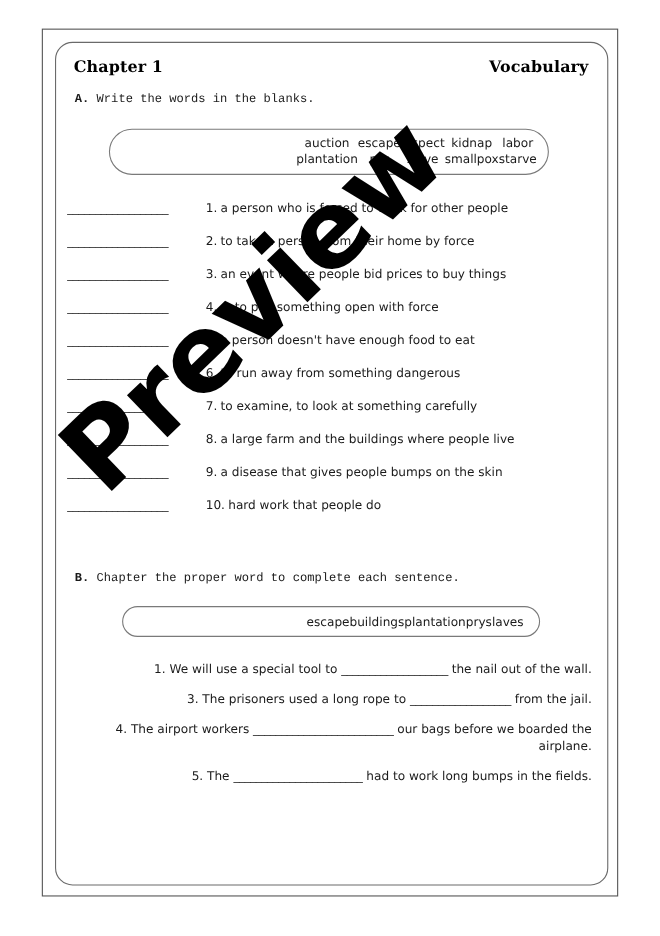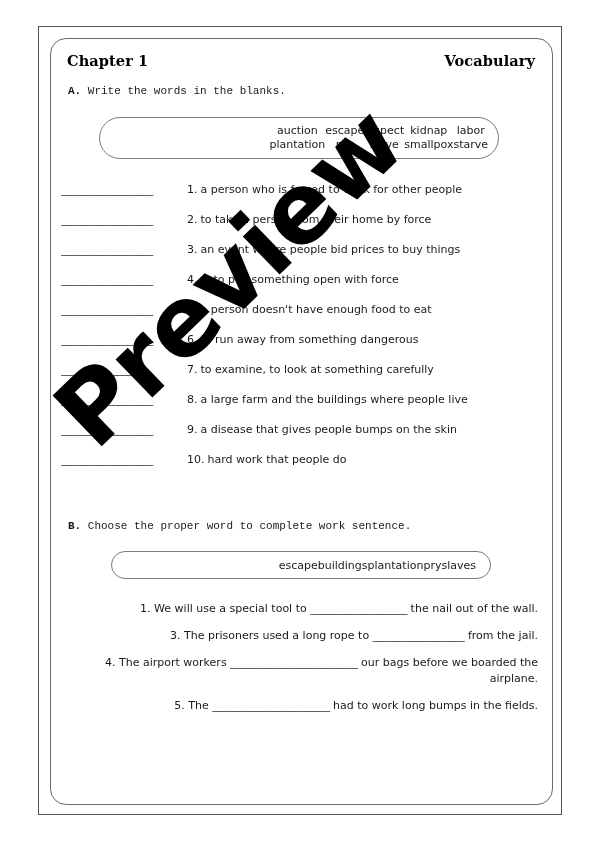--- a/index.html
+++ b/index.html
@@ -255,21 +255,21 @@
       </div>
       <div class="item-row">
         <span class="item-blank">__________________</span>
         <span class="item-text">10.</span>
         <span class="item-text" style="margin-left:3px">hard work that people do</span>
       </div>
     </div>
 
     <div class="instruction" id="instr-b">
       <span class="lead">B.</span>
-      <span>Choose the proper word to complete work sentence.</span>
+      <span>Chapter the proper word to complete each sentence.</span>
     </div>
 
     <div class="wordbank" id="wordbank-b">
       <span class="wb-word">escape</span>
       <span class="wb-word">buildings</span>
       <span class="wb-word">plantation</span>
       <span class="wb-word">pry</span>
       <span class="wb-word">slaves</span>
     </div>
 

